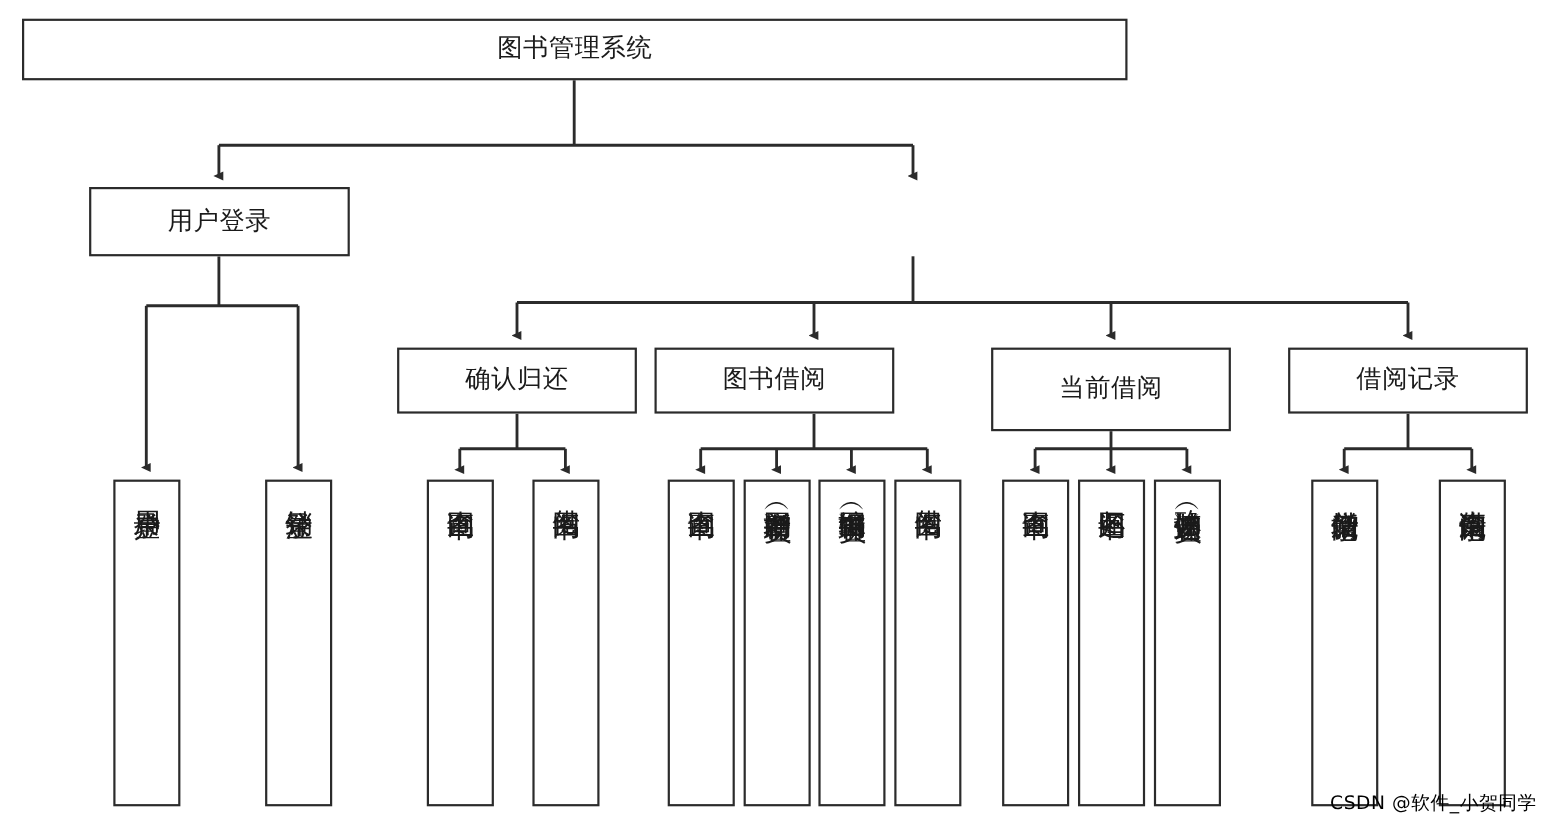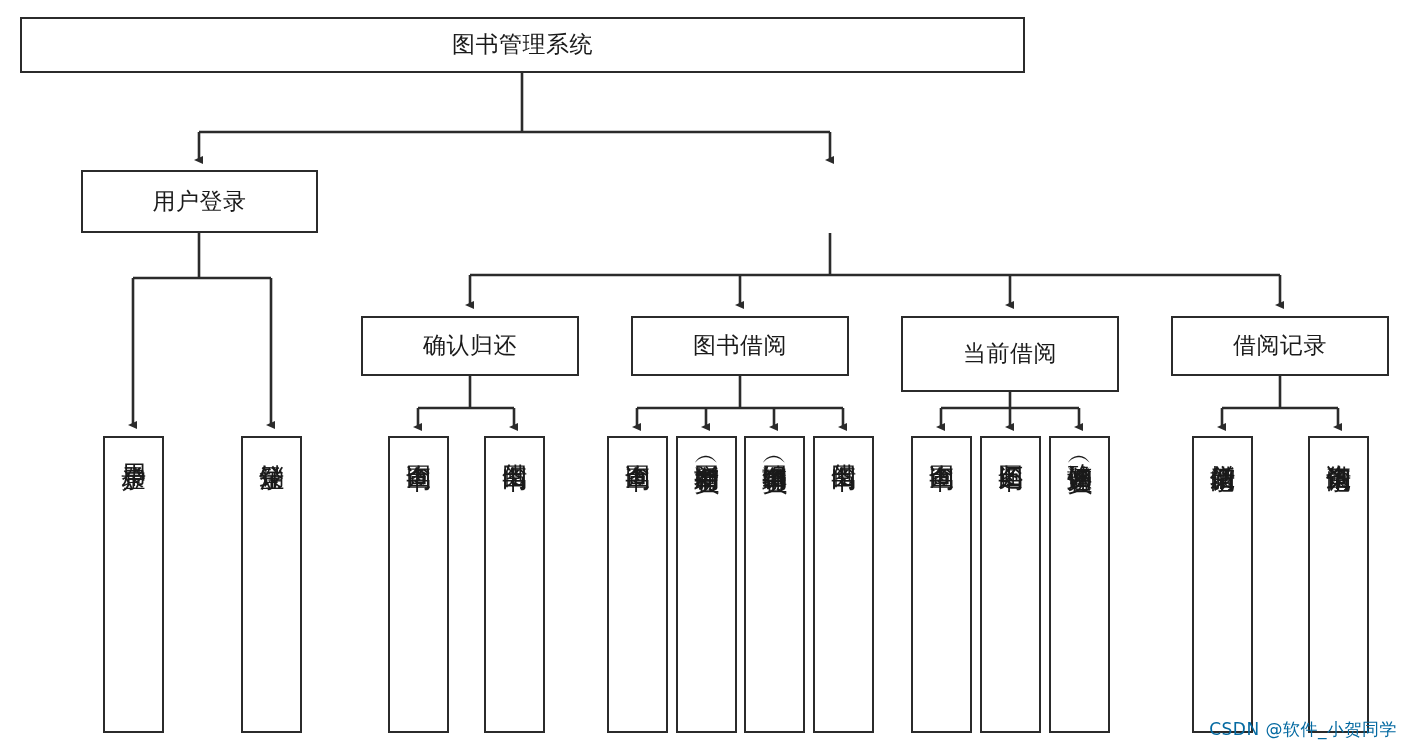--- a/index.html
+++ b/index.html
@@ -60,21 +60,21 @@
     font-size: 25px;
     line-height: 1.02;
     letter-spacing: 1px;
     white-space: pre-line;
   }
   .watermark {
     position: absolute;
     right: 8px;
     bottom: 6px;
     font-size: 17px;
-    color: #0369a1;
+    color: #000000;
     letter-spacing: 0.5px;
     user-select: none;
   }
 </style>
 </head>
 <body>
 
 <div id="diagram-root">
 
   <svg class="edges" viewBox="0 0 1405 747">
@@ -131,21 +131,21 @@
     <span class="label">图书管理系统</span>
   </div>
 
   <div class="node horizontal" style="left:81px; top:170px; width:237px; height:63px;">
     <span class="label">用户登录</span>
   </div>
 
   <div class="node horizontal" style="left:361px; top:316px; width:218px; height:60px;">
     <span class="label">确认归还</span>
   </div>
-  <div class="node horizontal" style="left:631px; top:316px; width:218px; height:60px;">
+  <div class="node horizontal" style="left:595px; top:316px; width:218px; height:60px;">
     <span class="label">图书借阅</span>
   </div>
   <div class="node horizontal" style="left:901px; top:316px; width:218px; height:76px;">
     <span class="label">当前借阅</span>
   </div>
   <div class="node horizontal" style="left:1171px; top:316px; width:218px; height:60px;">
     <span class="label">借阅记录</span>
   </div>
 
   <div class="node vertical" style="left:103px; top:436px; width:61px; height:297px;">

